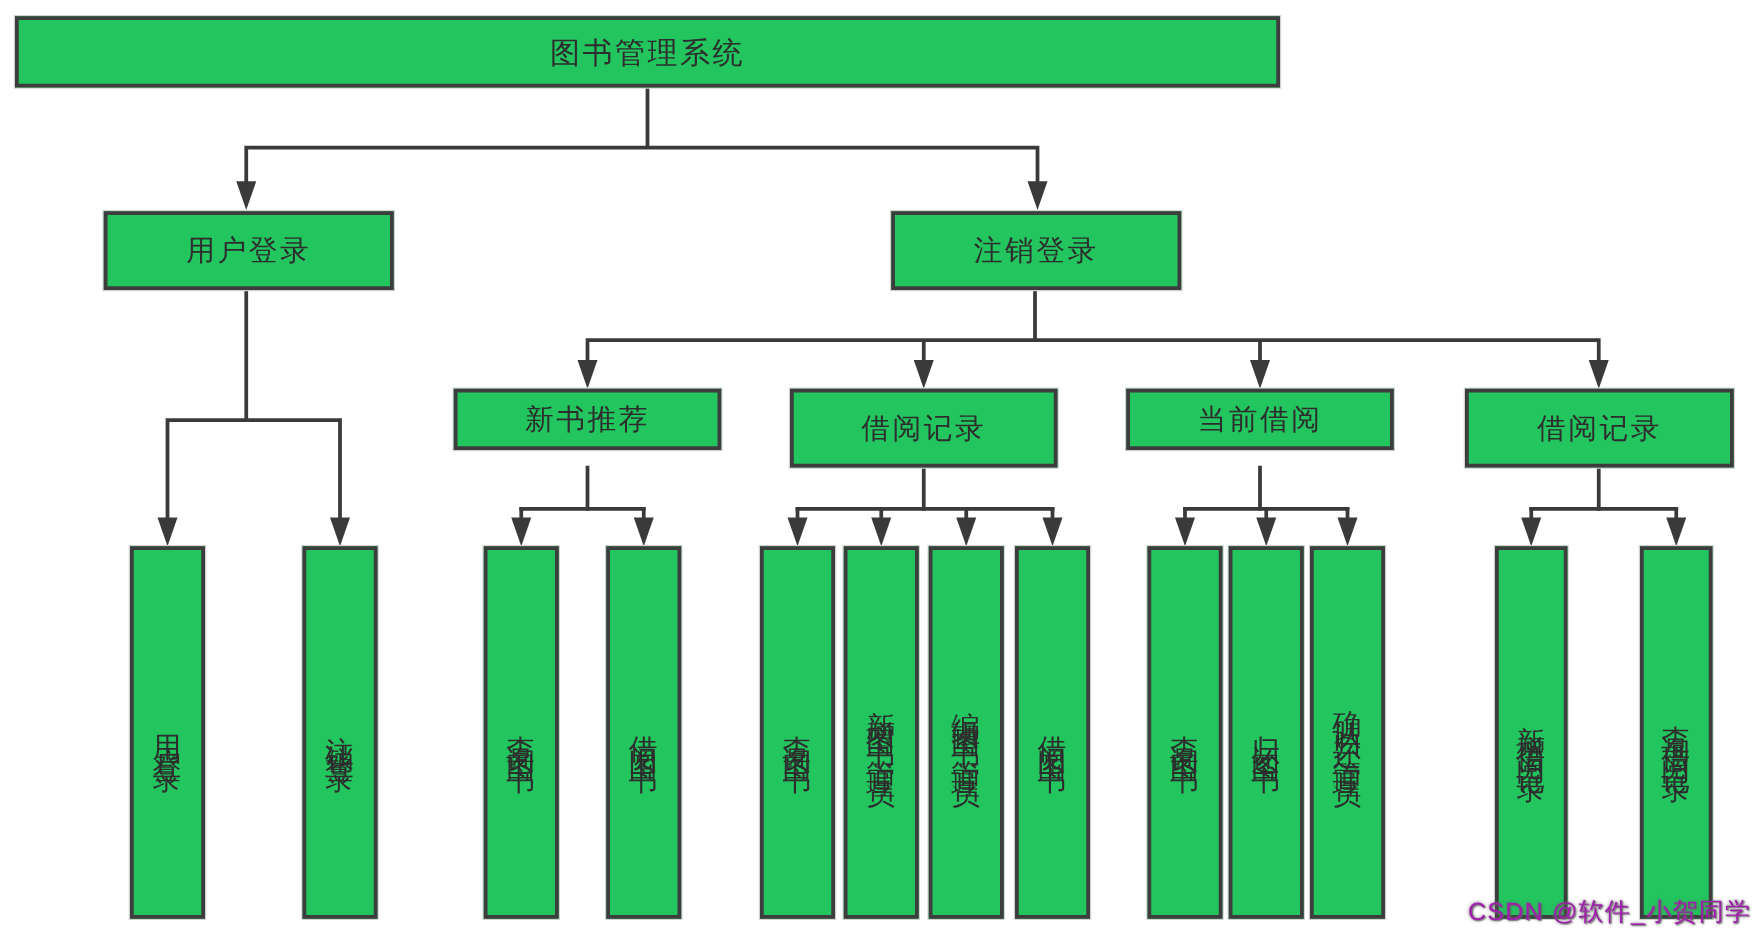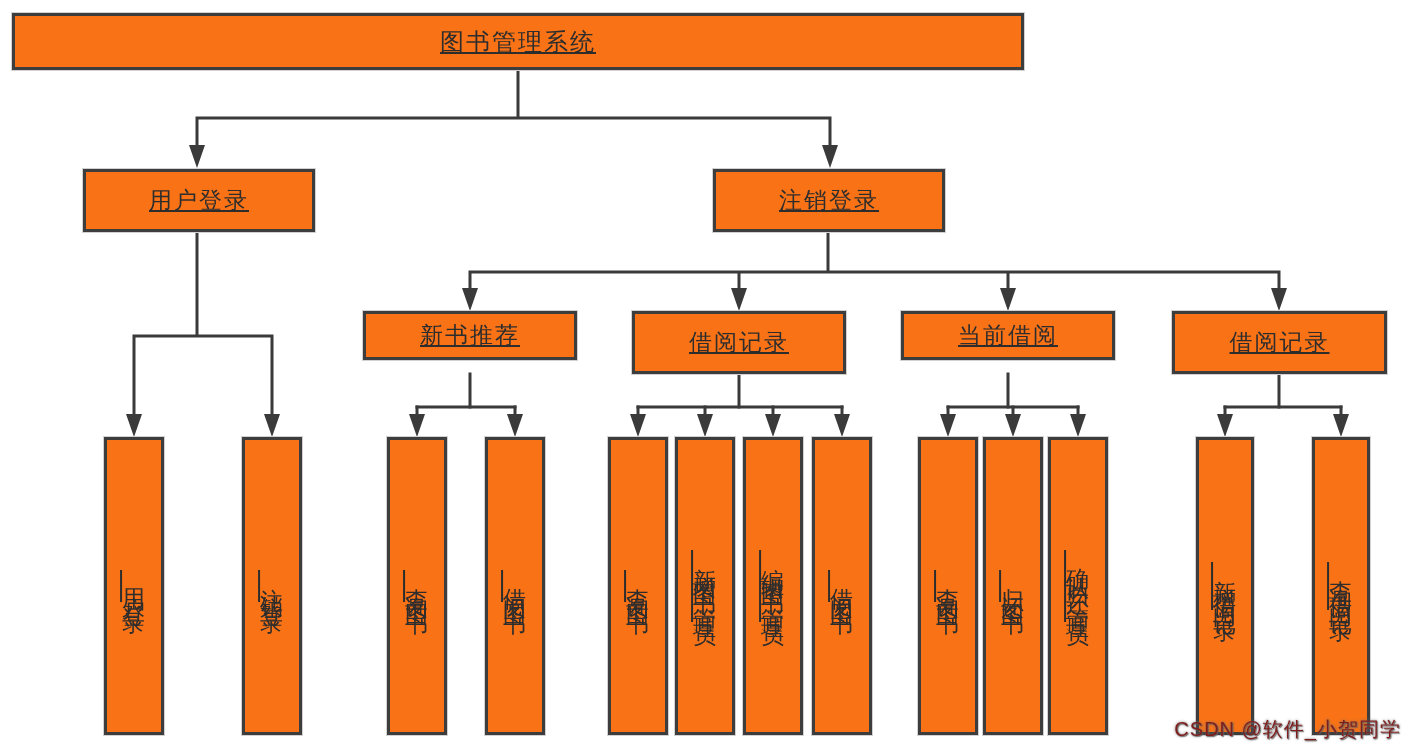--- a/index.html
+++ b/index.html
@@ -5,34 +5,34 @@
   html,body{margin:0;padding:0;}
   body{
     width:1405px;height:747px;position:relative;overflow:hidden;
     background:#ffffff;
     font-family:"Liberation Sans","DejaVu Sans",sans-serif;
     color:#2d2d2d;
   }
   #connectors{position:absolute;left:0;top:0;width:1405px;height:747px;z-index:1;}
   .box{
     position:absolute;z-index:2;box-sizing:border-box;
-    background:#f97316;border:3px solid #3d3d3d;
+    background:#22c55e;border:3px solid #3d3d3d;
     box-shadow:0 0 0 1px #d2d2d2;
-    display:flex;align-items:center;justify-content:center;text-decoration:underline;
+    display:flex;align-items:center;justify-content:center;
   }
   .hlabel{font-size:23px;letter-spacing:2px;white-space:nowrap;}
   .root .hlabel{font-size:24px;}
   .leaf .vlabel{
     writing-mode:vertical-rl;text-orientation:mixed;
     font-size:23px;letter-spacing:8px;line-height:1.05;white-space:nowrap;
   }
   #watermark{
     position:absolute;z-index:3;right:4px;bottom:4px;
     font-size:20px;letter-spacing:1px;white-space:nowrap;
-    color:#7f1d1d;
+    color:#a21caf;
     text-shadow:0 0 3px rgba(110,110,110,.95),1px 1px 1px rgba(90,90,90,.85);
   }
 </style>
 </head>
 <body>
 
 <svg id="connectors" viewBox="0 0 1405 747" xmlns="http://www.w3.org/2000/svg" aria-hidden="true">
   <g stroke="#3a3a3a" stroke-width="3" fill="none" stroke-linecap="square">
 
     <path d="M518 70 V118 M197 118 H830 M197 118 V148 M830 118 V148"></path>

